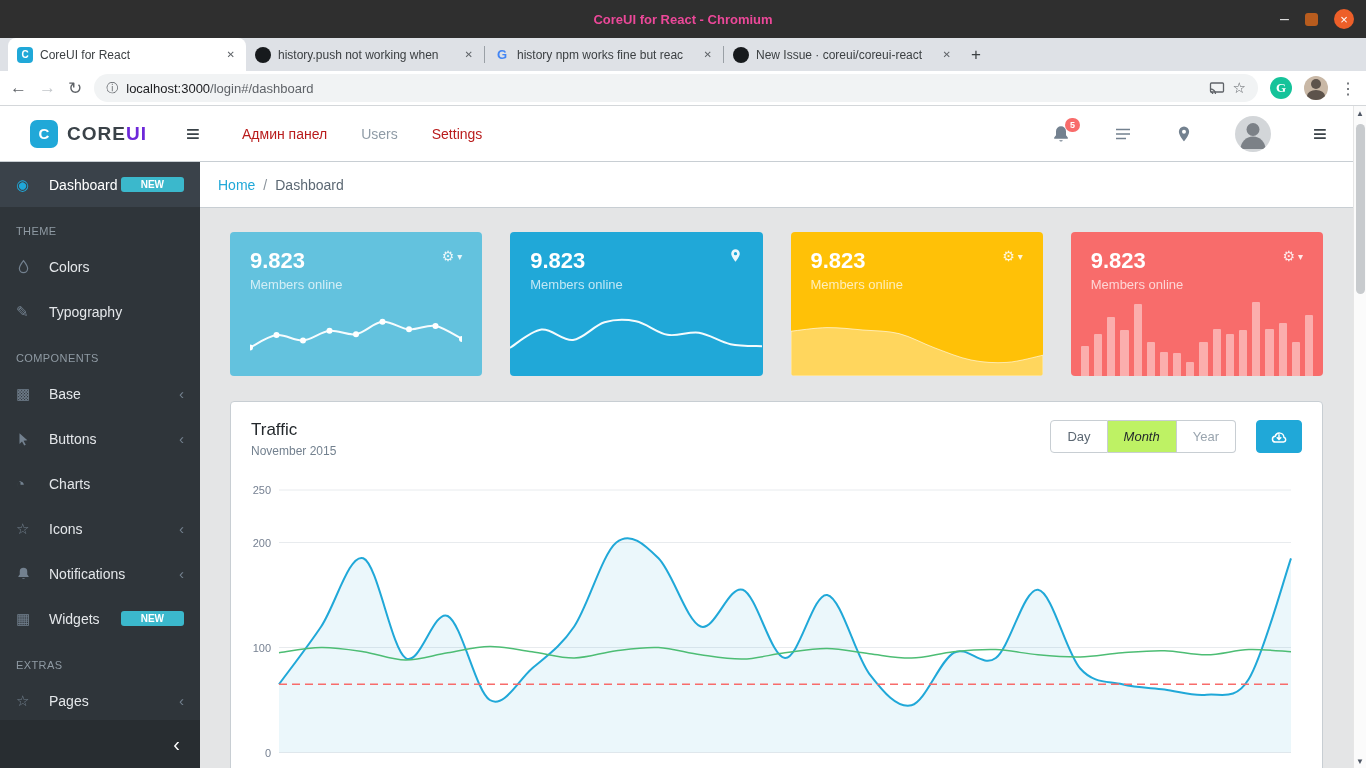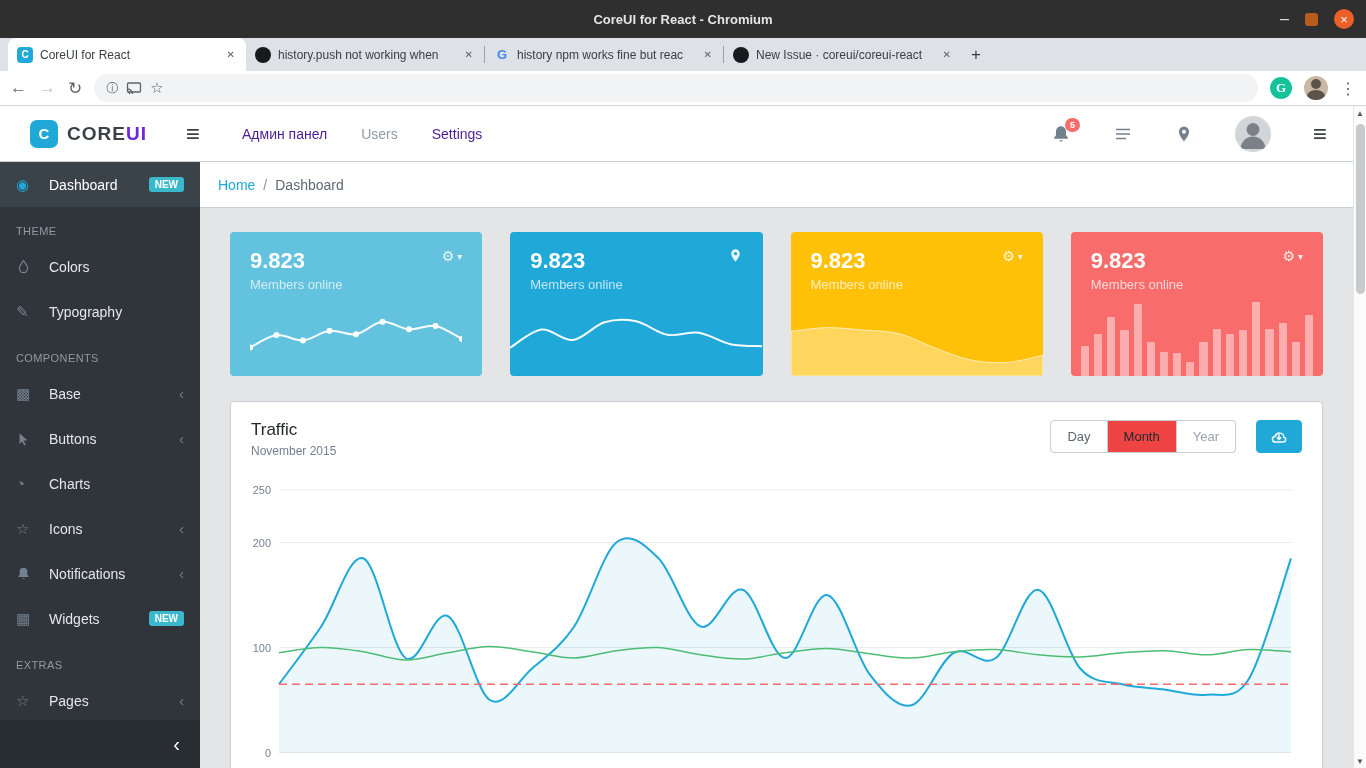--- a/index.html
+++ b/index.html
@@ -1,21 +1,21 @@
 <!DOCTYPE html>
 <html><head>
 <meta charset="utf-8">
 <style>
   * { margin:0; padding:0; box-sizing:border-box; }
   html,body { width:1366px; height:768px; overflow:hidden; }
   body { font-family:"Liberation Sans", sans-serif; background:#e4e5e6; }
 
   
   .titlebar { height:38px; background:#2f2f2f; position:relative; display:flex; align-items:center; justify-content:center; }
-  .titlebar .wtitle { color:#e5e5e5; font-size:13px; font-weight:bold; }
+  .titlebar .wtitle { color:#ec4899; font-size:13px; font-weight:bold; }
   .win-controls { position:absolute; right:12px; top:0; height:38px; display:flex; align-items:center; gap:16px; }
   .wc-min { color:#e0e0e0; font-size:16px; line-height:10px; cursor:default; }
   .wc-max { width:13px; height:13px; background:#b85c1e; border-radius:3px; }
   .wc-close { width:20px; height:20px; border-radius:50%; background:#ed5f29; color:#fff; font-size:13px; display:flex; align-items:center; justify-content:center; }
 
   
   .tabstrip { height:33px; background:#dee1e6; display:flex; align-items:flex-end; padding-left:8px; }
   .tab { width:238px; height:33px; display:flex; align-items:center; gap:7px; padding:0 9px; font-size:12px; color:#3c4043; }
   .tab.active { background:#fff; border-radius:8px 8px 0 0; }
   .tab-title { white-space:nowrap; overflow:hidden; flex:1; }
@@ -47,39 +47,39 @@
   .page { margin-right:13px; height:100%; display:flex; flex-direction:column; overflow:hidden; }
 
   
   .app-header { height:56px; background:#fff; border-bottom:1px solid #c8ced3; display:flex; align-items:center; flex:0 0 56px; }
   .brand { display:flex; align-items:center; gap:9px; padding-left:30px; width:172px; }
   .brand-mark { width:28px; height:28px; background:#20a8d8; border-radius:7px; color:#fff; font-weight:bold; font-size:15px; display:flex; align-items:center; justify-content:center; }
   .brand-core { font-size:19px; font-weight:bold; color:#3a4248; letter-spacing:1px; }
   .brand-ui { font-size:19px; font-weight:bold; color:#6d28d9; letter-spacing:1px; }
   .toggler { font-size:24px; color:#3a4248; padding:0 14px; }
   .app-nav { display:flex; align-items:center; gap:34px; margin-left:28px; font-size:14px; }
-  .app-nav .nav-link { color:#4c1d95; }
+  .app-nav .nav-link { color:#b91c1c; }
   .app-nav .nav-link.muted { color:#8f9ba6; }
   .hdr-right { margin-left:auto; display:flex; align-items:center; gap:42px; padding-right:26px; }
   .hdr-ico { color:#73818f; position:relative; display:flex; }
   .bell-badge { position:absolute; top:-6px; right:-9px; background:#f86c6b; color:#fff; font-size:9px; font-weight:bold; border-radius:8px; padding:2px 5px; }
   .avatar { width:36px; height:36px; border-radius:50%; background:#d3d6d9; overflow:hidden; }
   .hdr-burger { font-size:24px; color:#3a4248; }
 
   
   .app-body { flex:1; display:flex; overflow:hidden; }
 
   
   .sidebar { width:200px; flex:0 0 200px; background:#2f353a; color:#e4e7ea; position:relative; overflow:hidden; }
   .nav-item { height:45px; display:flex; align-items:center; padding:0 16px; font-size:14px; cursor:default; }
   .nav-item.active { background:#3a424a; color:#fff; }
   .nav-item.active .nicon { color:#20a8d8; }
   .nicon { width:22px; flex:0 0 22px; margin-right:11px; color:#73818f; font-size:15px; display:flex; align-items:center; }
   .nlabel { flex:1; }
-  .nbadge { background:#3bb8cc; color:#fff; font-size:10px; font-weight:bold; padding:2px 6px; border-radius:3px; }
+  .nbadge { background:#3bb8cc; color:#fff; font-size:10px; font-weight:bold; padding:2px 20px; border-radius:3px; }
   .nchevron { color:#73818f; font-size:15px; }
   .nav-title { padding:18px 16px 7px; font-size:11px; font-weight:normal; color:#8f9aa3; letter-spacing:.4px; }
   .minimizer { position:absolute; bottom:0; left:0; right:0; height:48px; background:#282d31; display:flex; align-items:center; justify-content:flex-end; padding-right:20px; color:#fff; font-size:20px; }
 
   
   .main { flex:1; display:flex; flex-direction:column; overflow:hidden; background:#e4e5e6; }
   .breadcrumb { height:46px; flex:0 0 46px; background:#fff; border-bottom:1px solid #c8ced3; display:flex; align-items:center; padding-left:18px; font-size:14px; gap:8px; }
   .bc-home { color:#20a8d8; }
   .bc-sep { color:#8a939b; }
   .bc-current { color:#5c6873; }
@@ -108,21 +108,21 @@
   .traffic-card { margin-top:25px; background:#fff; border:1px solid #c8ced3; border-radius:4px; height:600px; }
   .traffic-header { display:flex; align-items:flex-start; padding:18px 20px 0; }
   .traffic-title { font-size:17px; color:#23282c; }
   .traffic-sub { font-size:12px; color:#73818f; margin-top:4px; }
   .traffic-actions { margin-left:auto; display:flex; gap:20px; }
   .btn-g { display:flex; }
   .btn-g .tbtn { height:33px; padding:0 16px; background:#fff; border:1px solid #c8ced3; color:#5c6873; font-size:13px; font-family:inherit; }
   .btn-g .tbtn + .tbtn { border-left:none; }
   .btn-g .tbtn:first-child { border-radius:4px 0 0 4px; }
   .btn-g .tbtn:last-child { border-radius:0 4px 4px 0; color:#9aa5af; }
-  .btn-g .tbtn.active { background:#ef4444; color:#23282c; }
+  .btn-g .tbtn.active { background:#bef264; color:#23282c;font-style:italic; }
   .dl-btn { width:46px; height:33px; background:#20a8d8; border:1px solid #20a8d8; border-radius:4px; display:flex; align-items:center; justify-content:center; }
   .chart-wrap { padding:20px 20px 0 14px; }
 
   
   .scrollbar { position:absolute; top:0; right:0; bottom:0; width:13px; background:#fbfbfb; border-left:1px solid #e6e6e6; display:flex; flex-direction:column; align-items:center; }
   .sb-arrow { color:#505866; font-size:8px; height:14px; display:flex; align-items:center; }
   .sb-thumb { width:9px; height:170px; background:#c8cbce; border-radius:5px; margin-top:4px; }
   .sb-bottom { margin-top:auto; }
 
   svg { display:block; }
@@ -164,20 +164,21 @@
   </div>
   <div class="newtab">+</div>
 </div>
 
 <div class="addressbar">
   <span class="nav-ico">←</span>
   <span class="nav-ico disabled">→</span>
   <span class="nav-ico">↻</span>
   <div class="urlfield">
     <span class="url-info">ⓘ</span>
+    <span class="url-text"><span>localhost:3000</span><span class="path">/login#/dashboard</span></span>
     <span class="field-ico">
       <svg width="16" height="16" viewBox="0 0 16 16">
           <rect x="1.5" y="3" width="13" height="9" rx="1" fill="none" stroke="currentColor" stroke-width="1.3"></rect>
           <path d="M1.5 9a5 5 0 0 1 5 5M1.5 11.8a2.2 2.2 0 0 1 2.2 2.2" fill="none" stroke="currentColor" stroke-width="1.3"></path>
         </svg>
     </span>
     <span class="field-ico" style="font-size:15px;">☆</span>
   </div>
   <span class="gram">G</span>
   <span class="mini-avatar"></span>

